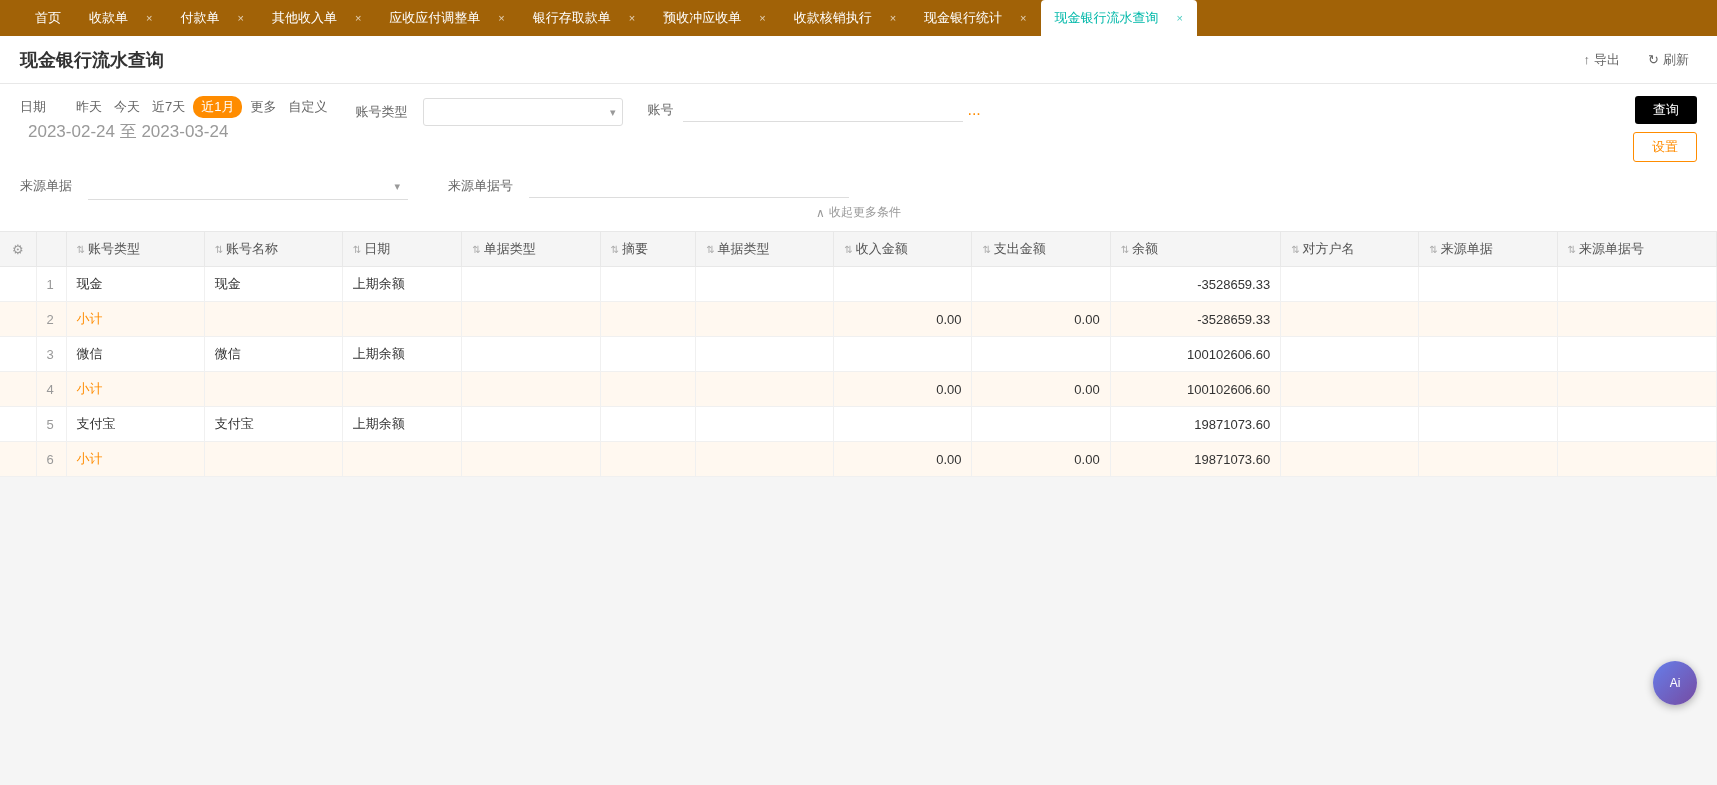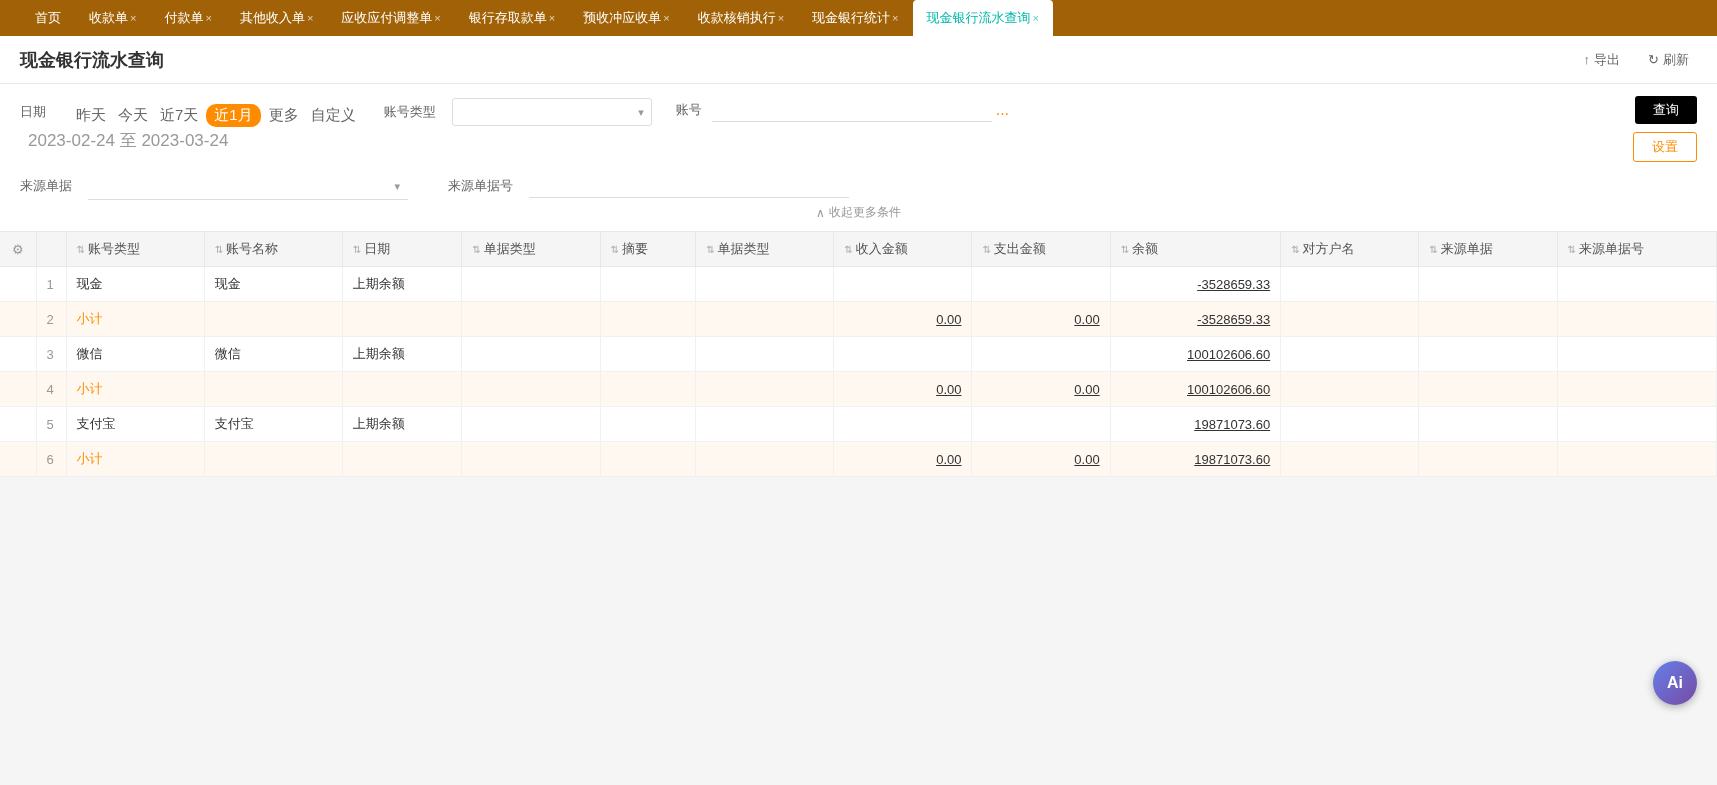--- a/index.html
+++ b/index.html
@@ -17,21 +17,21 @@
     .nav-item {
       color: #fff;
       padding: 0 14px;
       height: 36px;
       line-height: 36px;
       cursor: pointer;
       font-size: 13px;
       white-space: nowrap;
       display: flex;
       align-items: center;
-      gap: 0;
+      gap: 16px;
     }
     .nav-item.active {
       background: #fff;
       color: #00b8a9;
       border-radius: 4px 4px 0 0;
     }
     .nav-item .close-x {
       font-size: 11px;
       opacity: 0.7;
       margin-left: 2px;
@@ -82,25 +82,24 @@
       border-bottom: 1px solid #e8e8e8;
     }
     .filter-label {
       color: #666;
       min-width: 40px;
       font-size: 13px;
       margin-right: 8px;
     }
     .date-opt {
       color: #666;
-      font-size: 15px;
+      font-size: 13px;
       cursor: pointer;
       padding: 2px 4px;
       border-radius: 3px;
-      margin-top: 8px;
     }
     .date-opt.active {
       background: #ff8c00;
       color: #fff;
       border-radius: 10px;
       padding: 2px 8px;
     }
     .date-range {
       color: #999;
       font-size: 17px;
@@ -253,34 +252,33 @@
       background: #fff8f0;
     }
     tbody td {
       padding: 8px 10px;
       color: #333;
       border-right: 1px solid #f0f0f0;
       white-space: nowrap;
     }
     tbody td.number {
       text-align: right;
-      text-decoration: underline;
     }
     .row-num { color: #999; width: 30px; }
     .gear-col { width: 36px; text-align: center; color: #999; cursor: pointer; }
 
     
     .ai-badge {
       position: fixed;
       right: 20px;
       bottom: 80px;
       background: linear-gradient(135deg, #667eea, #764ba2);
       color: #fff;
-      font-size: 16px;
-      font-weight: bold;
+      font-size: 12px;
+      font-weight: normal;
       border-radius: 50%;
       width: 44px;
       height: 44px;
       display: flex;
       align-items: center;
       justify-content: center;
       cursor: pointer;
       box-shadow: 0 2px 8px rgba(0,0,0,0.3);
     }
   </style>

